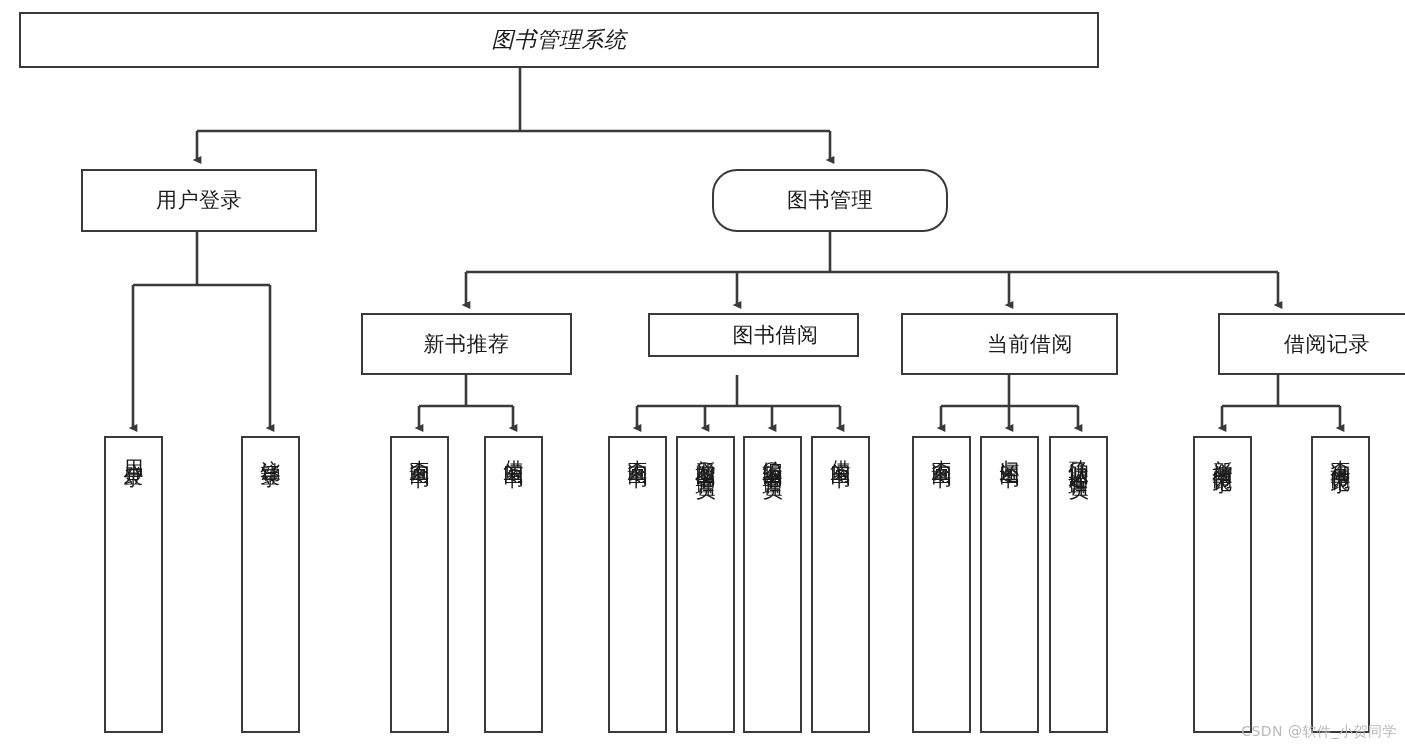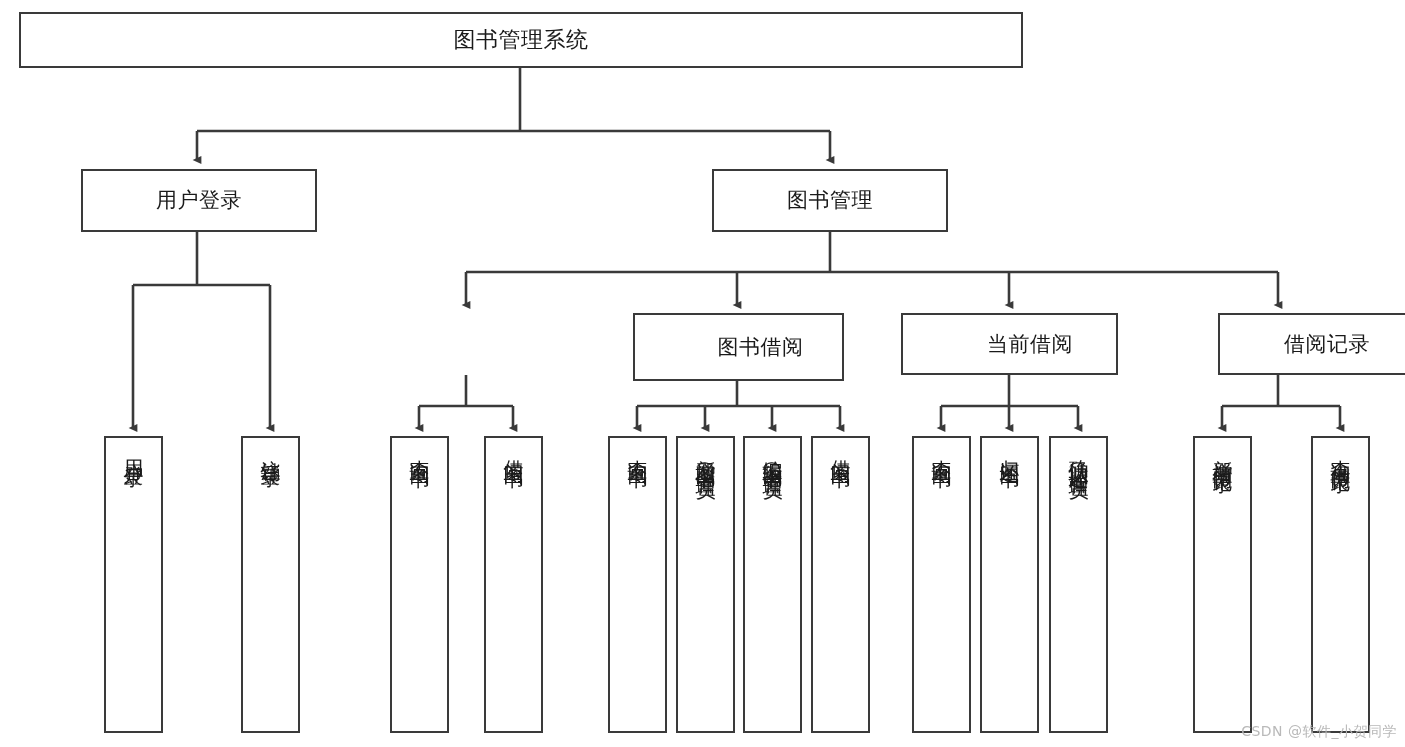--- a/index.html
+++ b/index.html
@@ -124,34 +124,37 @@
       <path d="M1009,406 L1009,428" marker-end="url(#arrow)"></path>
       <path d="M1078,406 L1078,428" marker-end="url(#arrow)"></path>
 
       <path d="M1278,375 L1278,406"></path>
       <path d="M1222,406 L1340,406"></path>
       <path d="M1222,406 L1222,428" marker-end="url(#arrow)"></path>
       <path d="M1340,406 L1340,428" marker-end="url(#arrow)"></path>
     </g>
   </svg>
 
-  <div class="node horiz root" style="left:19px; top:12px; width:1004px; height:56px;">
+  <div class="node horiz root" style="left:19px; top:12px; width:1080px; height:56px;font-style:italic;">
     <span class="label">图书管理系统</span>
   </div>
 
   <div class="node horiz" style="left:81px; top:169px; width:236px; height:63px;">
     <span class="label">用户登录</span>
   </div>
 
-  <div class="node horiz" style="left:712px; top:169px; width:236px; height:63px;">
+  <div class="node horiz" style="left:712px; top:169px; width:236px; height:63px;border-radius:25px;">
     <span class="label">图书管理</span>
   </div>
 
-
-  <div class="node horiz" style="left:633px; top:313px; width:211px; height:68px;padding-left:44px;">
+  <div class="node horiz" style="left:361px; top:313px; width:211px; height:62px;">
+    <span class="label">新书推荐</span>
+  </div>
+
+  <div class="node horiz" style="left:648px; top:313px; width:211px; height:44px;padding-left:44px;">
     <span class="label">图书借阅</span>
   </div>
 
   <div class="node horiz" style="left:901px; top:313px; width:217px; height:62px;padding-left:41px;">
     <span class="label">当前借阅</span>
   </div>
 
   <div class="node horiz" style="left:1218px; top:313px; width:218px; height:62px;">
     <span class="label">借阅记录</span>
   </div>

